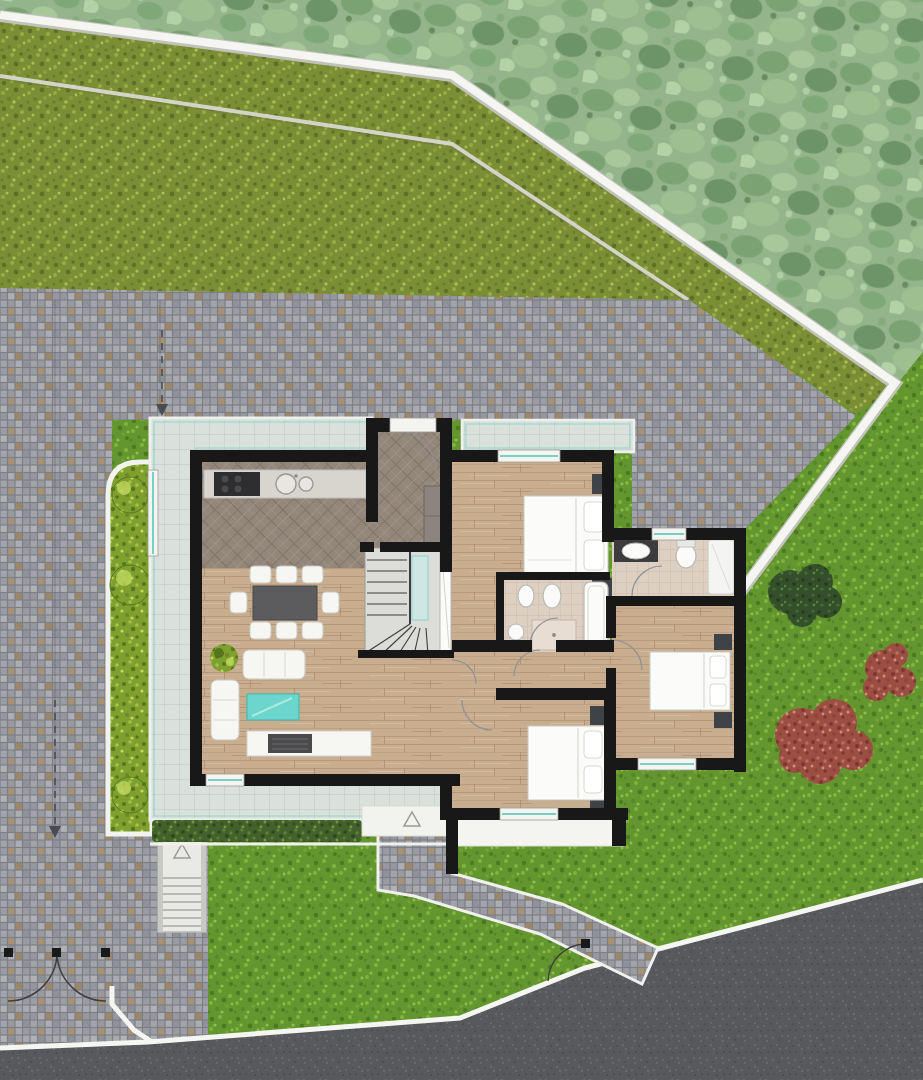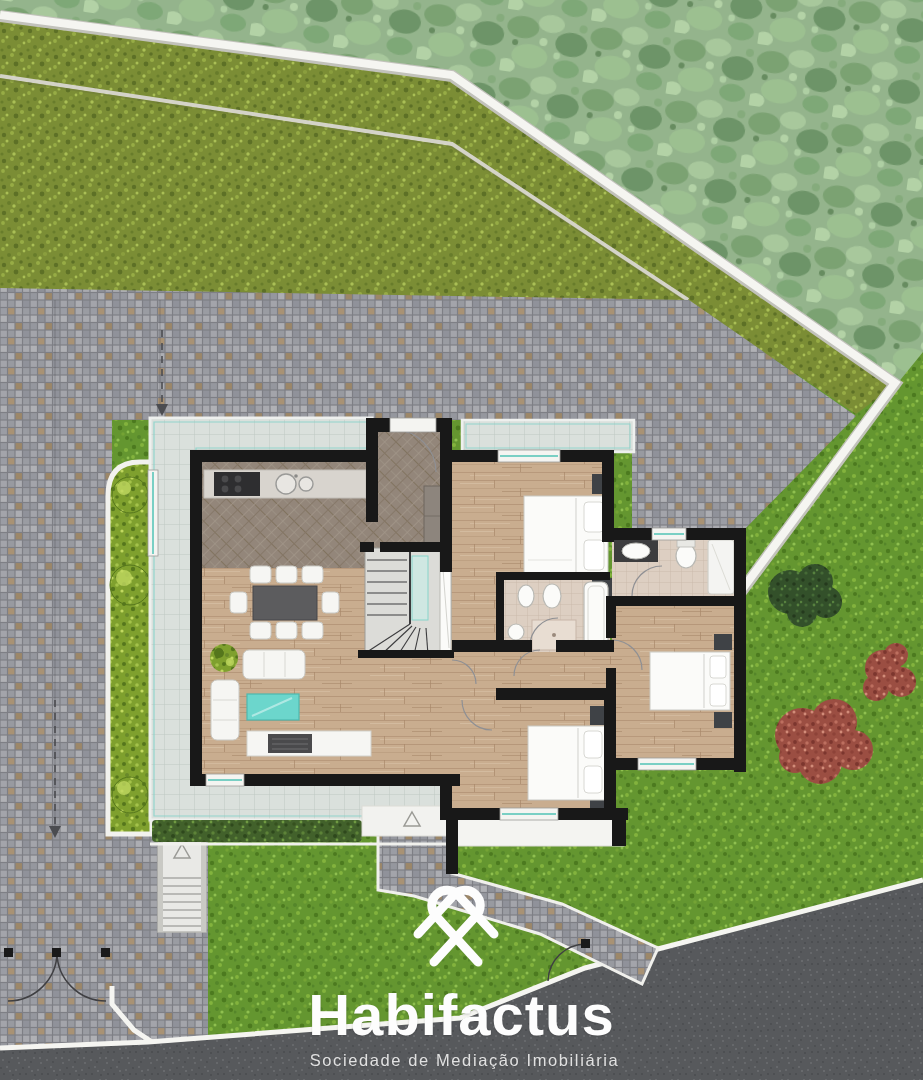--- a/index.html
+++ b/index.html
@@ -493,23 +493,13 @@
       <rect x="500" y="808" width="58" height="12" fill="#f4f4f1" stroke="#9c9c98" stroke-width="0.8"></rect>
       <line x1="502" y1="814" x2="556" y2="814" stroke="#79cfc4" stroke-width="2"></line>
     </g>
     <g>
       <rect x="390" y="418" width="46" height="14" fill="#f4f4f1" stroke="#9c9c98" stroke-width="0.8"></rect>
     </g>
   </g>
 </g>
 </svg>
 
-<div class="logo">
-  <svg class="mark" viewBox="0 0 104 86">
-    <g fill="none" stroke="#fdfdfd" stroke-width="9" stroke-linecap="round">
-      <path d="M30,80 L72,34 A15,15 0 1 0 50,13 L14,52"></path>
-      <path d="M74,80 L32,34 A15,15 0 1 1 54,13 L90,52"></path>
-    </g>
-  </svg>
-  <h1>Habifactus</h1>
-  <p>Sociedade de Mediação Imobiliária</p>
 </div>
-</div>
 
 </body></html>

